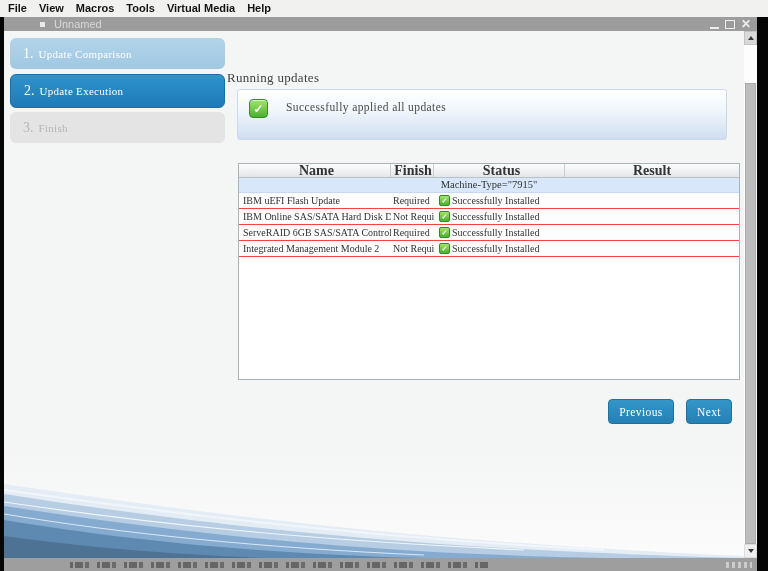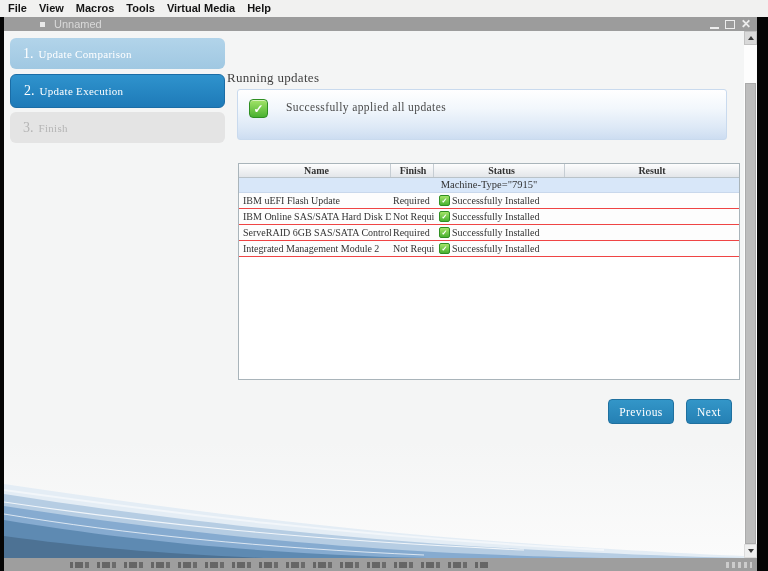--- a/index.html
+++ b/index.html
@@ -45,21 +45,21 @@
               background:linear-gradient(180deg,#a4e468,#49b131);border:1px solid #2f8f22;
               color:#fff;font-weight:bold;font-family:"Liberation Sans",sans-serif;}
   .banner .check-icon{position:absolute;left:11px;top:9px;width:17px;height:17px;border-radius:4px;
                       font-size:12px;box-shadow:inset 0 1px 0 rgba(255,255,255,.55);}
   .banner-text{position:absolute;left:48px;top:11px;font-size:11.5px;color:#4a4a4a;letter-spacing:.4px;}
   
   .table{position:absolute;left:234px;top:132px;width:502px;height:217px;box-sizing:border-box;
          background:#ffffff;border:1px solid #a9b4ba;}
   .thead{display:flex;height:13px;background:linear-gradient(180deg,#fdfdfd,#e3e6ea);
          border-bottom:1px solid #b9c2c8;}
-  .th{font-size:10px;font-weight:bold;color:#333;text-align:center;line-height:13px;
+  .th{font-size:14px;font-weight:bold;color:#333;text-align:center;line-height:13px;
       border-right:1px solid #c6cdd3;box-sizing:border-box;overflow:hidden;white-space:nowrap;}
   .th:last-child{border-right:none;}
   .group-row{height:14px;background:#d8e7f9;border-bottom:1px solid #c9d8ec;
              font-size:10.5px;color:#333;text-align:center;line-height:14px;}
   .trow{display:flex;height:15px;border-bottom:1px solid #ef4444;background:#fdfdfd;}
   .tcell{font-size:10px;color:#333;line-height:15px;white-space:nowrap;overflow:hidden;box-sizing:border-box;}
   .col-name{width:152px;padding-left:4px;}
   .col-reboot{width:43px;padding-left:2px;}
   .col-status{width:131px;padding-left:5px;display:flex;align-items:center;}
   .col-result{flex:1;font-family:Liberation Serif, serif;}

